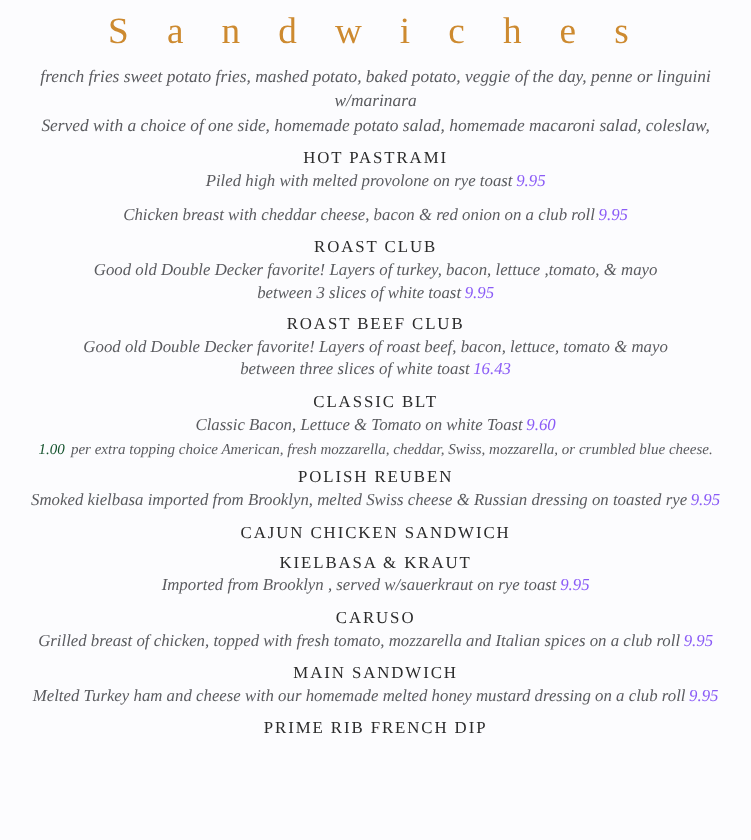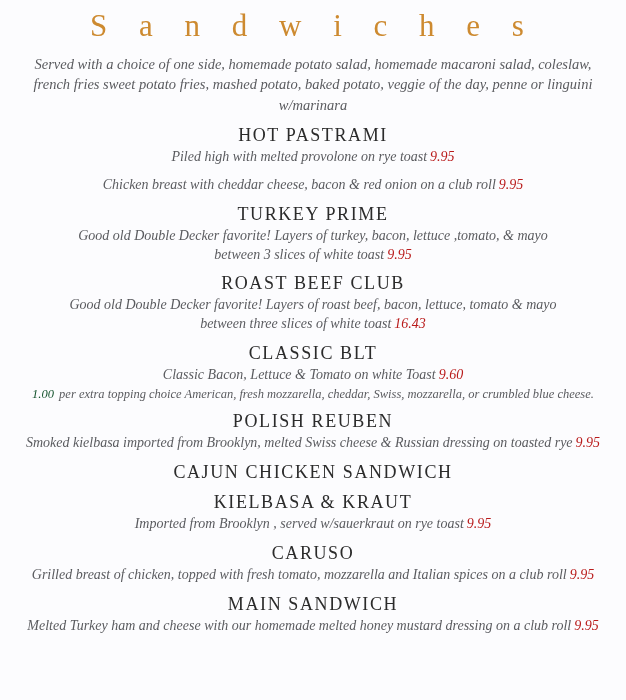--- a/index.html
+++ b/index.html
@@ -28,34 +28,34 @@
     margin: 0 8px 10px 8px;
     color: #5a5b5f;
     font-style: italic;
     font-size: 14.5px;
     line-height: 1.4;
   }
   .subtitle p { margin: 0; }
   .menu-item { margin: 0 0 9px 0; }
   .item-name {
     margin: 0 0 2px 0;
-    font-size: 18px;
+    font-size: 14px;
     font-weight: normal;
     letter-spacing: 1.6px;
     color: #2b2b2b;
   }
   .item-desc {
     margin: 0 4px;
     color: #5a5b5f;
     font-style: italic;
     font-size: 14px;
     line-height: 1.35;
   }
   .price {
-    color: #b91c1c;
+    color: #8b5cf6;
     font-style: italic;
     padding-left: 3px;
   }
   .item-note {
     margin: 2px 2px 0 2px;
     color: #5a5b5f;
     font-style: italic;
     font-size: 12.5px;
   }
   .note-price {
@@ -63,36 +63,36 @@
     padding-right: 2px;
   }
 </style>
 </head>
 <body>
 
 <div class="menu">
   <h1 class="title">S a n d w i c h e s</h1>
 
   <div class="subtitle">
+    <p>french fries sweet potato fries, mashed potato, baked potato, veggie of the day, penne or linguini w/marinara</p>
     <p>Served with a choice of one side, homemade potato salad, homemade macaroni salad, coleslaw,</p>
-    <p>french fries sweet potato fries, mashed potato, baked potato, veggie of the day, penne or linguini w/marinara</p>
   </div>
 
   <div id="items">
   <div class="menu-item">
     <h2 class="item-name">HOT PASTRAMI</h2>
   <p class="item-desc">Piled high with melted provolone on rye toast<span class="price">9.95</span></p>
       </div>
 
   <div class="menu-item">
   <p class="item-desc">Chicken breast with cheddar cheese, bacon &amp; red onion on a club roll<span class="price">9.95</span></p>
       </div>
 
   <div class="menu-item">
-    <h2 class="item-name">TURKEY PRIME</h2>
+    <h2 class="item-name">ROAST CLUB</h2>
   <p class="item-desc">Good old Double Decker favorite! Layers of turkey, bacon, lettuce ,tomato, &amp; mayo</p>
         <p class="item-desc">between 3 slices of white toast<span class="price">9.95</span></p>
       </div>
 
   <div class="menu-item">
     <h2 class="item-name">ROAST BEEF CLUB</h2>
   <p class="item-desc">Good old Double Decker favorite! Layers of roast beef, bacon, lettuce, tomato &amp; mayo</p>
         <p class="item-desc">between three slices of white toast<span class="price">16.43</span></p>
       </div>
 

